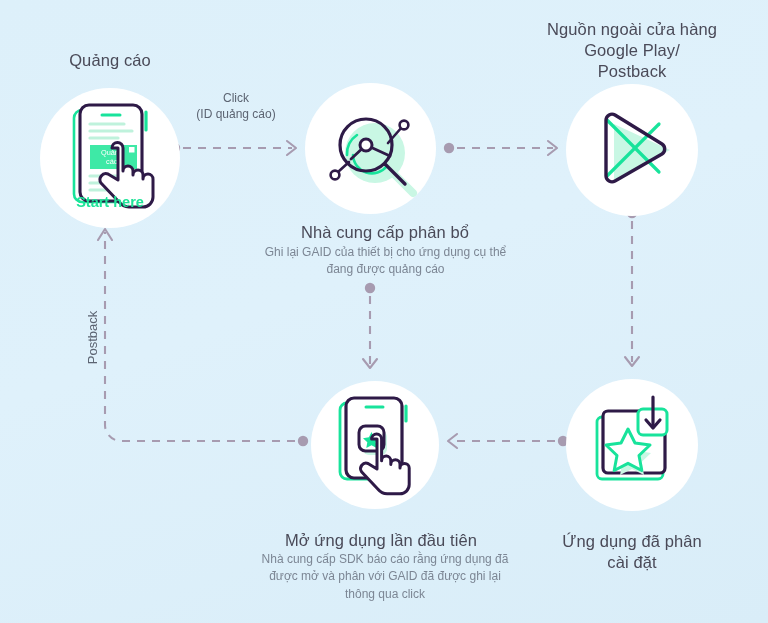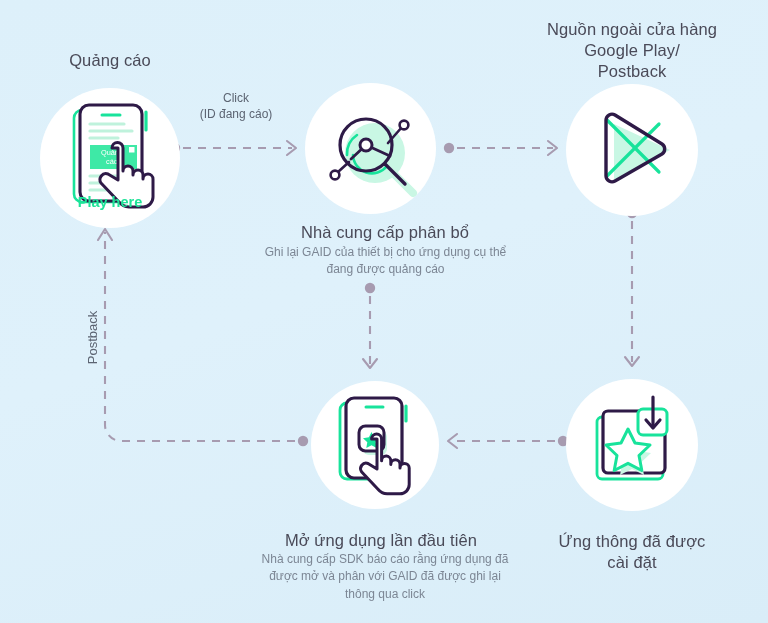--- a/index.html
+++ b/index.html
@@ -165,27 +165,27 @@
           <line x1="50" y1="102" x2="80" y2="102"></line>
         </g>
 
         <line x1="106" y1="24" x2="106" y2="42" stroke="#18e39b" stroke-width="3.2" stroke-linecap="round"></line>
 
         <g fill="#ffffff" stroke="#2e1a47" stroke-width="3" stroke-linecap="round" stroke-linejoin="round">
           <path d="M78,60 v32 l-10,-6 a6,6 0 0 0 -7,9 l18,19 a14,14 0 0 0 10,5 h14 a10,10 0 0 0 10,-10
                    v-18 a5,5 0 0 0 -10,0 v-4 a5,5 0 0 0 -10,0 v-4 a5,5 0 0 0 -10,0 v-23 a5.5,5.5 0 0 0 -11,0 z"></path>
         </g>
       </svg>
-      <div class="start-here" style="top:106px;">Play here</div>
+      <div class="start-here" style="top:106px;">Start here</div>
     </div>
   </div>
 
   <div class="label-plain" style="left:176px; top:90px; width:120px;">
     <div>Click</div>
-    <div>(ID đang cáo)</div>
+    <div>(ID quảng cáo)</div>
   </div>
 
   <div class="node" style="left:305px; top:83px; width:131px; height:131px;">
     <div class="node-inner">
       <svg viewBox="0 0 131 131" width="131" height="131">
 
         <circle cx="70" cy="70" r="30" fill="#c9f7e4"></circle>
         <path d="M88,90 l20,20" stroke="#c9f7e4" stroke-width="8" stroke-linecap="round"></path>
 
         <path d="M42,72 a23,23 0 0 1 10,-20" fill="none" stroke="#18e39b" stroke-width="2.6" stroke-linecap="round"></path>
@@ -246,21 +246,21 @@
 
         <path d="M77,30 h19 a5,5 0 0 1 5,5 v16 a5,5 0 0 1 -5,5 h-19 a5,5 0 0 1 -5,-5 v-16 a5,5 0 0 1 5,-5 z" fill="#ffffff" stroke="#18e39b" stroke-width="3"></path>
 
         <line x1="87" y1="18" x2="87" y2="48" stroke="#2e1a47" stroke-width="3.2" stroke-linecap="round"></line>
         <polyline points="80,41 87,49 94,41" fill="none" stroke="#2e1a47" stroke-width="3.2" stroke-linecap="round" stroke-linejoin="round"></polyline>
       </svg>
     </div>
   </div>
 
   <div class="label-title" style="left:537px; top:531px; width:190px;">
-    <div>Ứng thông đã được</div>
+    <div>Ứng dụng đã phân</div>
     <div>cài đặt</div>
   </div>
 
   <div class="node" style="left:311px; top:381px; width:128px; height:128px;">
     <div class="node-inner">
       <svg viewBox="0 0 128 128" width="128" height="128">
 
         <path d="M36,22 h40 a7,7 0 0 1 7,7 v62 a7,7 0 0 1 -7,7 h-40 a7,7 0 0 1 -7,-7 v-62 a7,7 0 0 1 7,-7 z" fill="none" stroke="#18e39b" stroke-width="2.8"></path>
 
         <path d="M43,17 h40 a8,8 0 0 1 8,8 v64 a8,8 0 0 1 -8,8 h-40 a8,8 0 0 1 -8,-8 v-64 a8,8 0 0 1 8,-8 z" fill="#ffffff" stroke="#2e1a47" stroke-width="3.2"></path>

